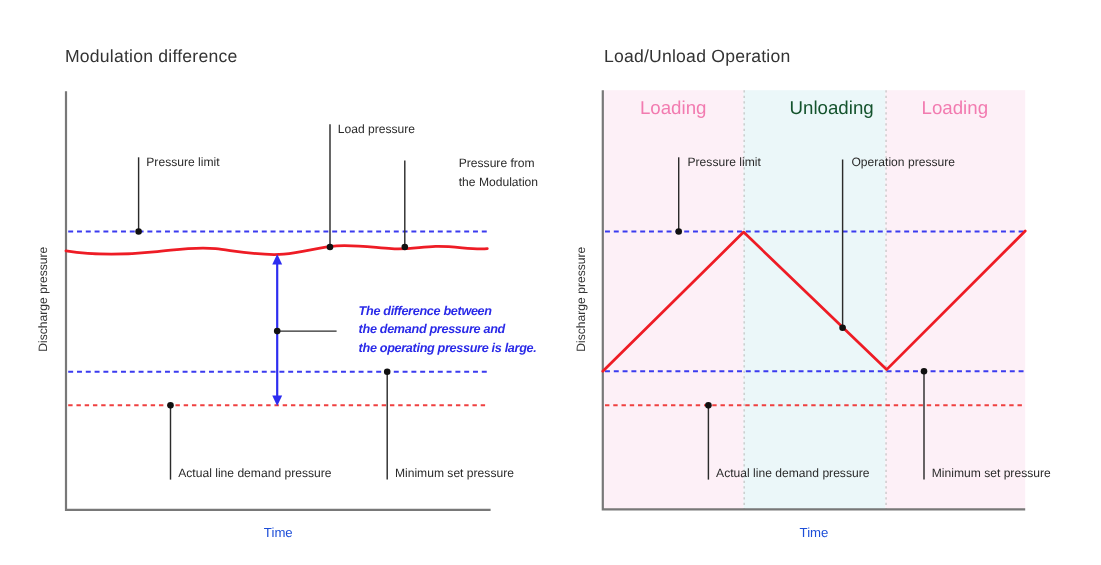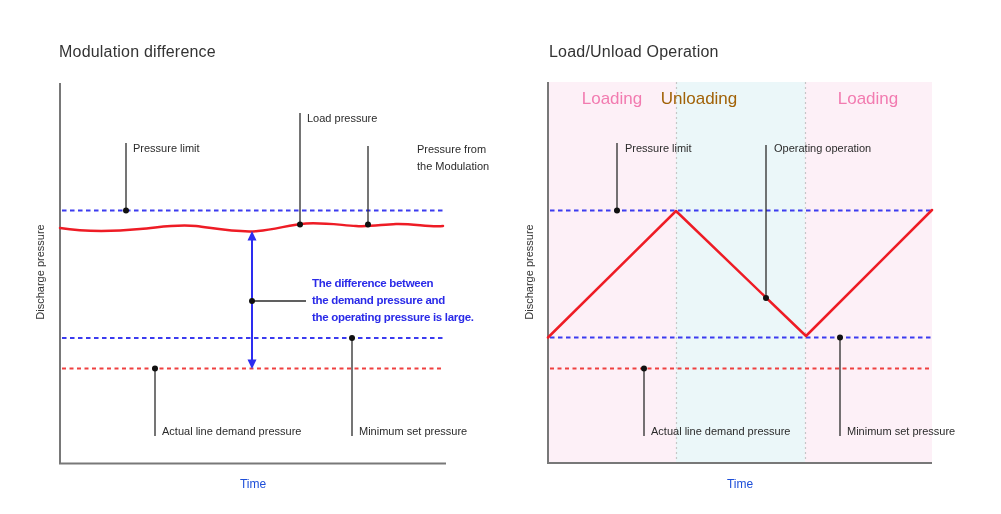--- a/index.html
+++ b/index.html
@@ -97,32 +97,32 @@
 </svg>
 
 <div class="abs chart-title" style="left:59px; top:43px;">Modulation difference</div>
 <div class="abs ylabel" style="left:40px; top:272px;">Discharge pressure</div>
 
 <div class="abs lbl" style="left:133px; top:141px;">Pressure limit</div>
 <div class="abs lbl" style="left:307px; top:111px;">Load pressure</div>
 <div class="abs lbl2" style="left:376px; top:141px;margin-left:41px;">Pressure from
 the Modulation</div>
 
-<div class="abs note-blue" style="left:312px; top:275px; color:#2a2ae8;">The difference between
+<div class="abs note-blue" style="left:326px; top:275px; color:#2a2ae8;font-style:italic;">The difference between
 the demand pressure and
 the operating pressure is large.</div>
 
 <div class="abs lbl" style="left:162px; top:424px;">Actual line demand pressure</div>
 <div class="abs lbl" style="left:359px; top:424px;">Minimum set pressure</div>
 <div class="abs time-lbl" style="left:253px; top:477px;">Time</div>
 
 <div class="abs chart-title" style="left:549px; top:43px;">Load/Unload Operation</div>
 <div class="abs ylabel" style="left:529px; top:272px;">Discharge pressure</div>
 
 <div class="abs zone-lbl" style="left:612px; top:89px; color:#f27bb0;">Loading</div>
-<div class="abs zone-lbl" style="left:699px; top:89px; color:#a16207;text-align:right;">Unloading</div>
+<div class="abs zone-lbl" style="left:756px; top:89px; color:#14532d;text-align:right;">Unloading</div>
 <div class="abs zone-lbl" style="left:868px; top:89px; color:#f27bb0;">Loading</div>
 
 <div class="abs lbl" style="left:625px; top:141px;">Pressure limit</div>
-<div class="abs lbl" style="left:774px; top:141px;">Operating operation</div>
+<div class="abs lbl" style="left:774px; top:141px;">Operation pressure</div>
 <div class="abs lbl" style="left:651px; top:424px;">Actual line demand pressure</div>
 <div class="abs lbl" style="left:847px; top:424px;">Minimum set pressure</div>
 <div class="abs time-lbl" style="left:740px; top:477px;">Time</div>
 
 </body></html>

